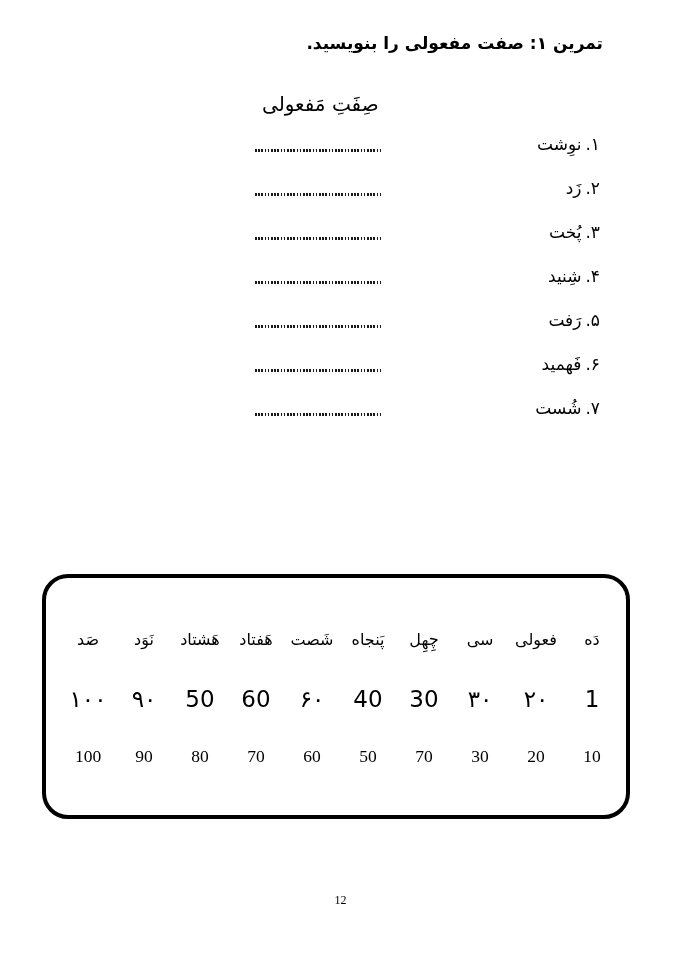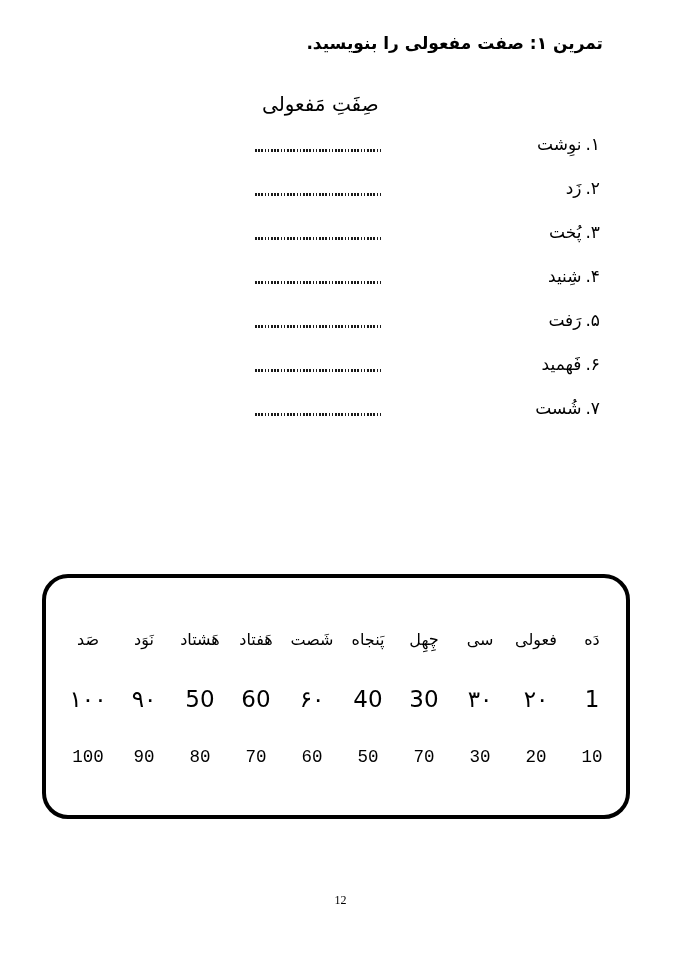--- a/index.html
+++ b/index.html
@@ -145,21 +145,21 @@
     direction: rtl;
     unicode-bidi: isolate;
   }
   .row-fa .num-cell {
     font-size: 23px;
     direction: rtl;
     unicode-bidi: isolate;
   }
   .row-en .num-cell {
     font-size: 17.5px;
-    font-family: Liberation Mono, monospace;
+    font-family: Liberation Serif, serif;
   }
 
   
   .page-number {
     position: absolute;
     top: 893px;
     left: 0;
     width: 681px;
     text-align: center;
     font-family: "Liberation Serif", serif;

